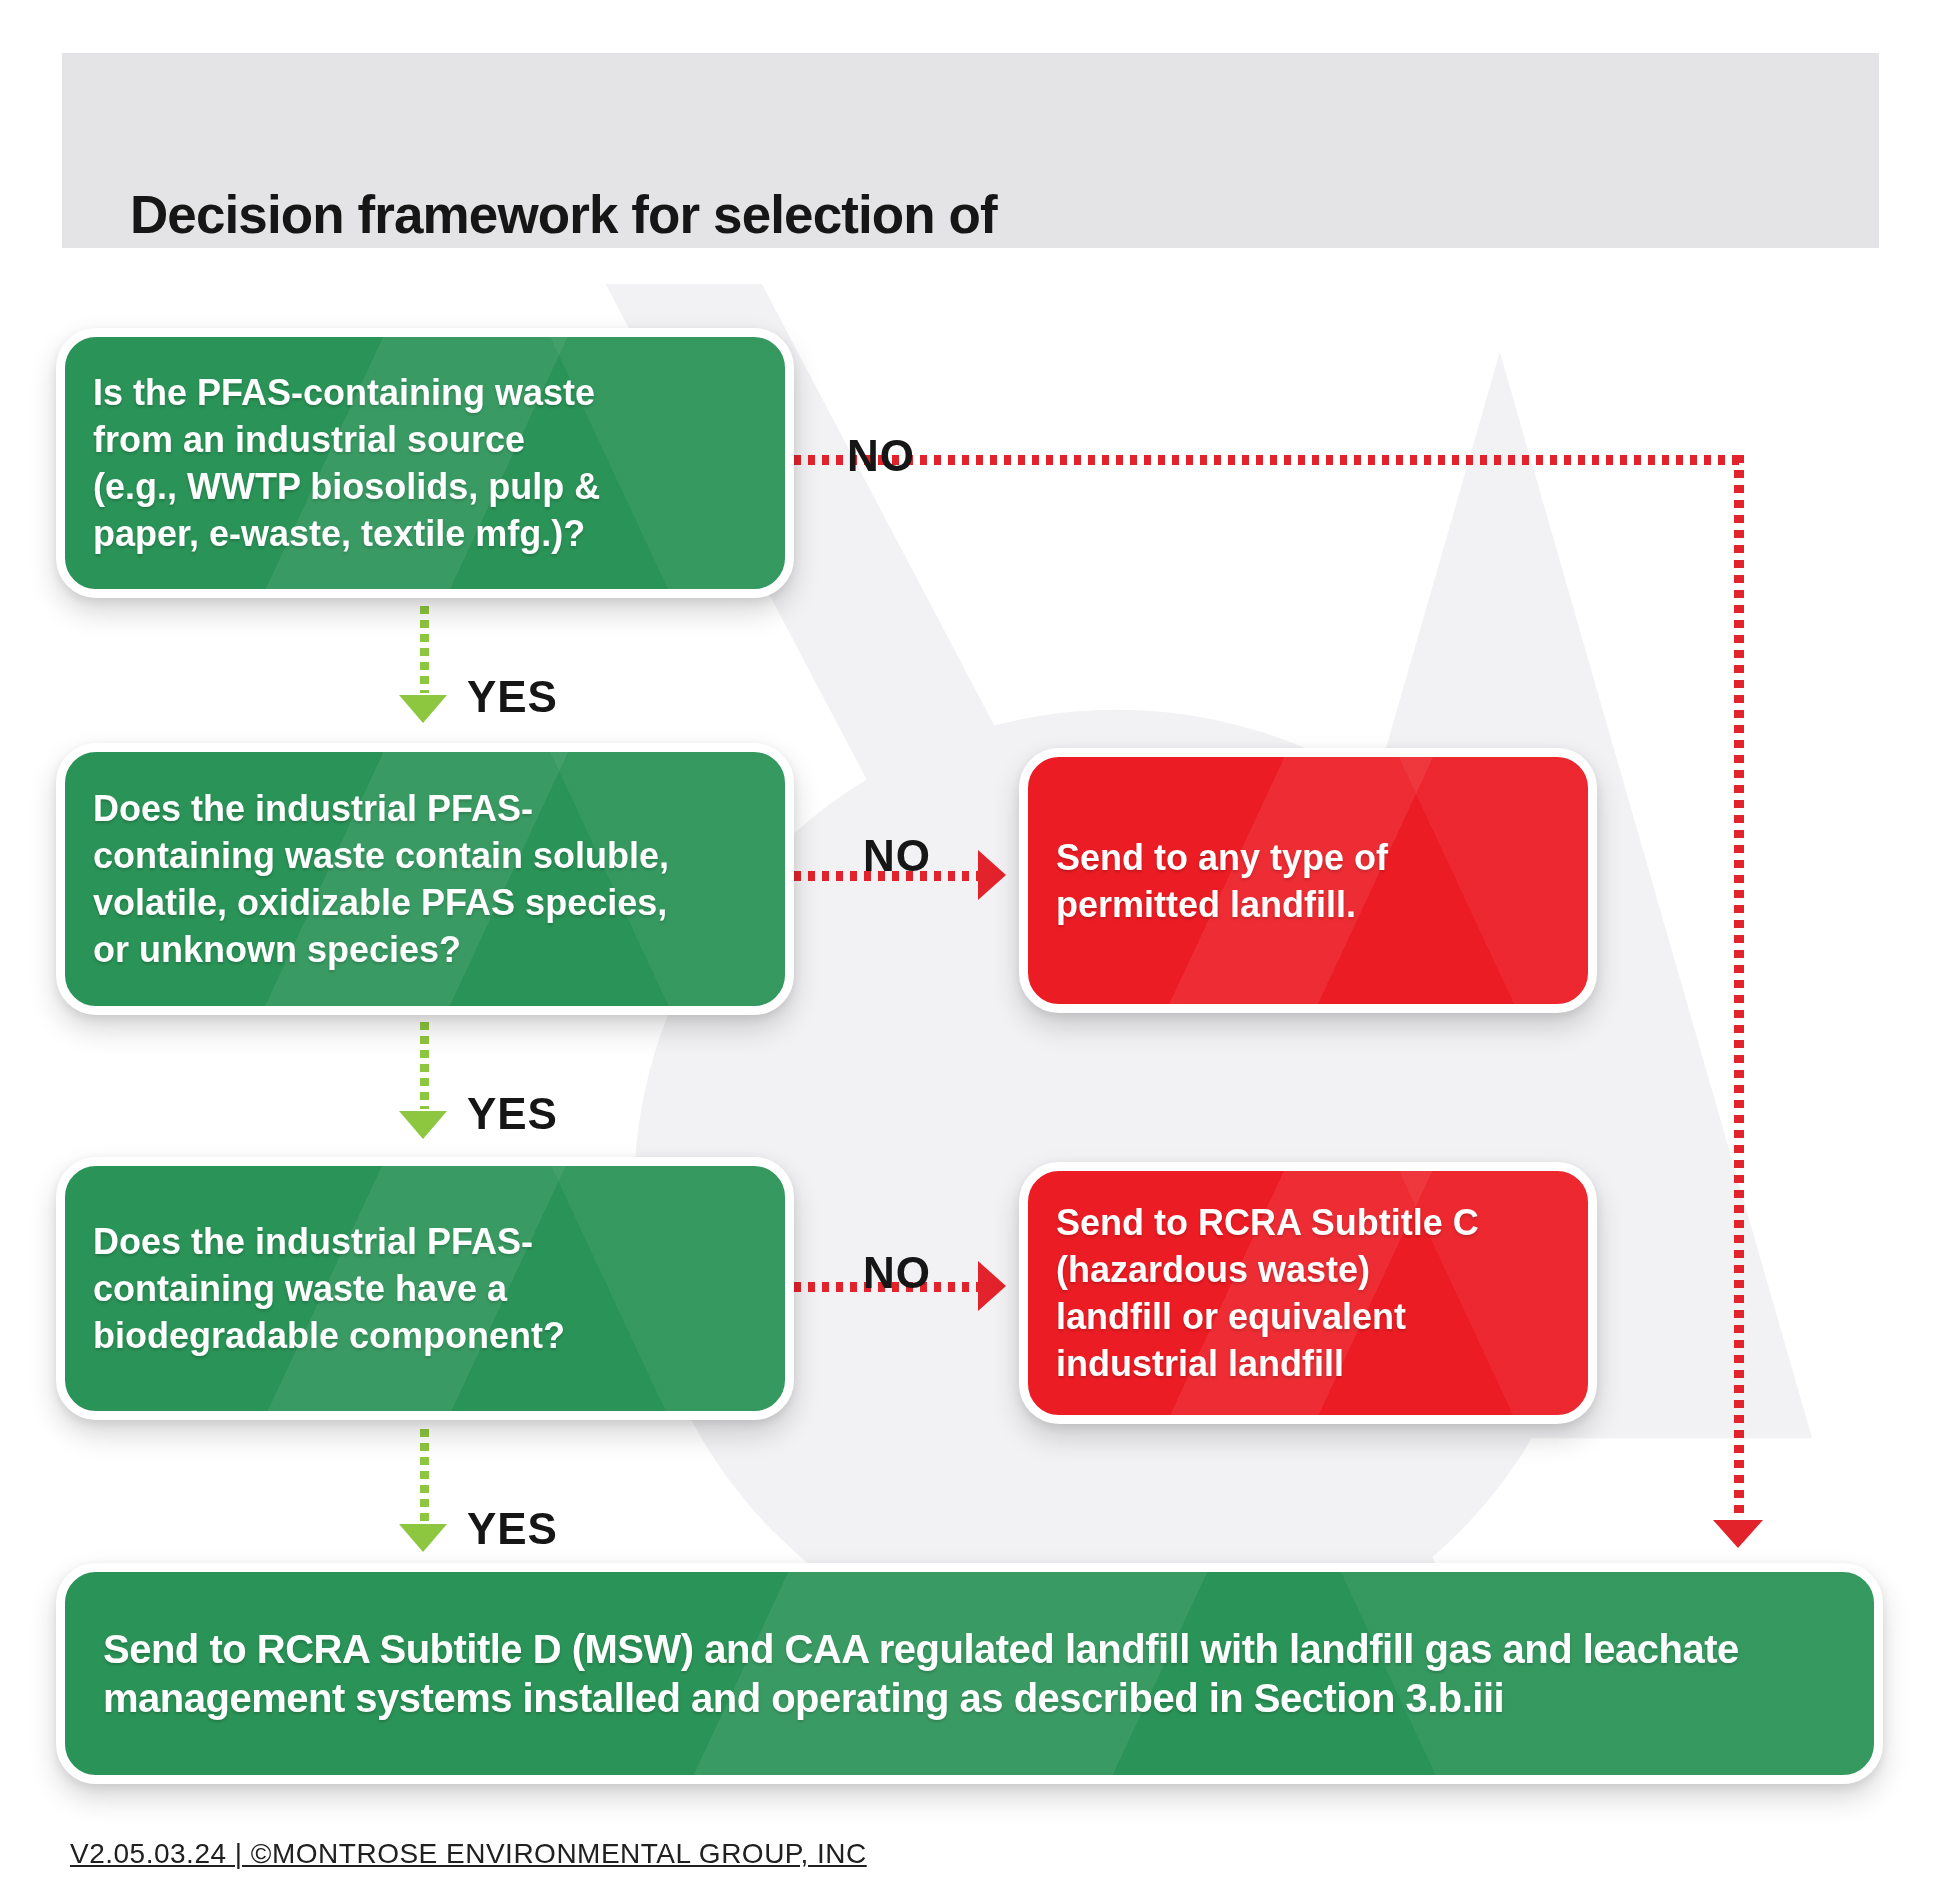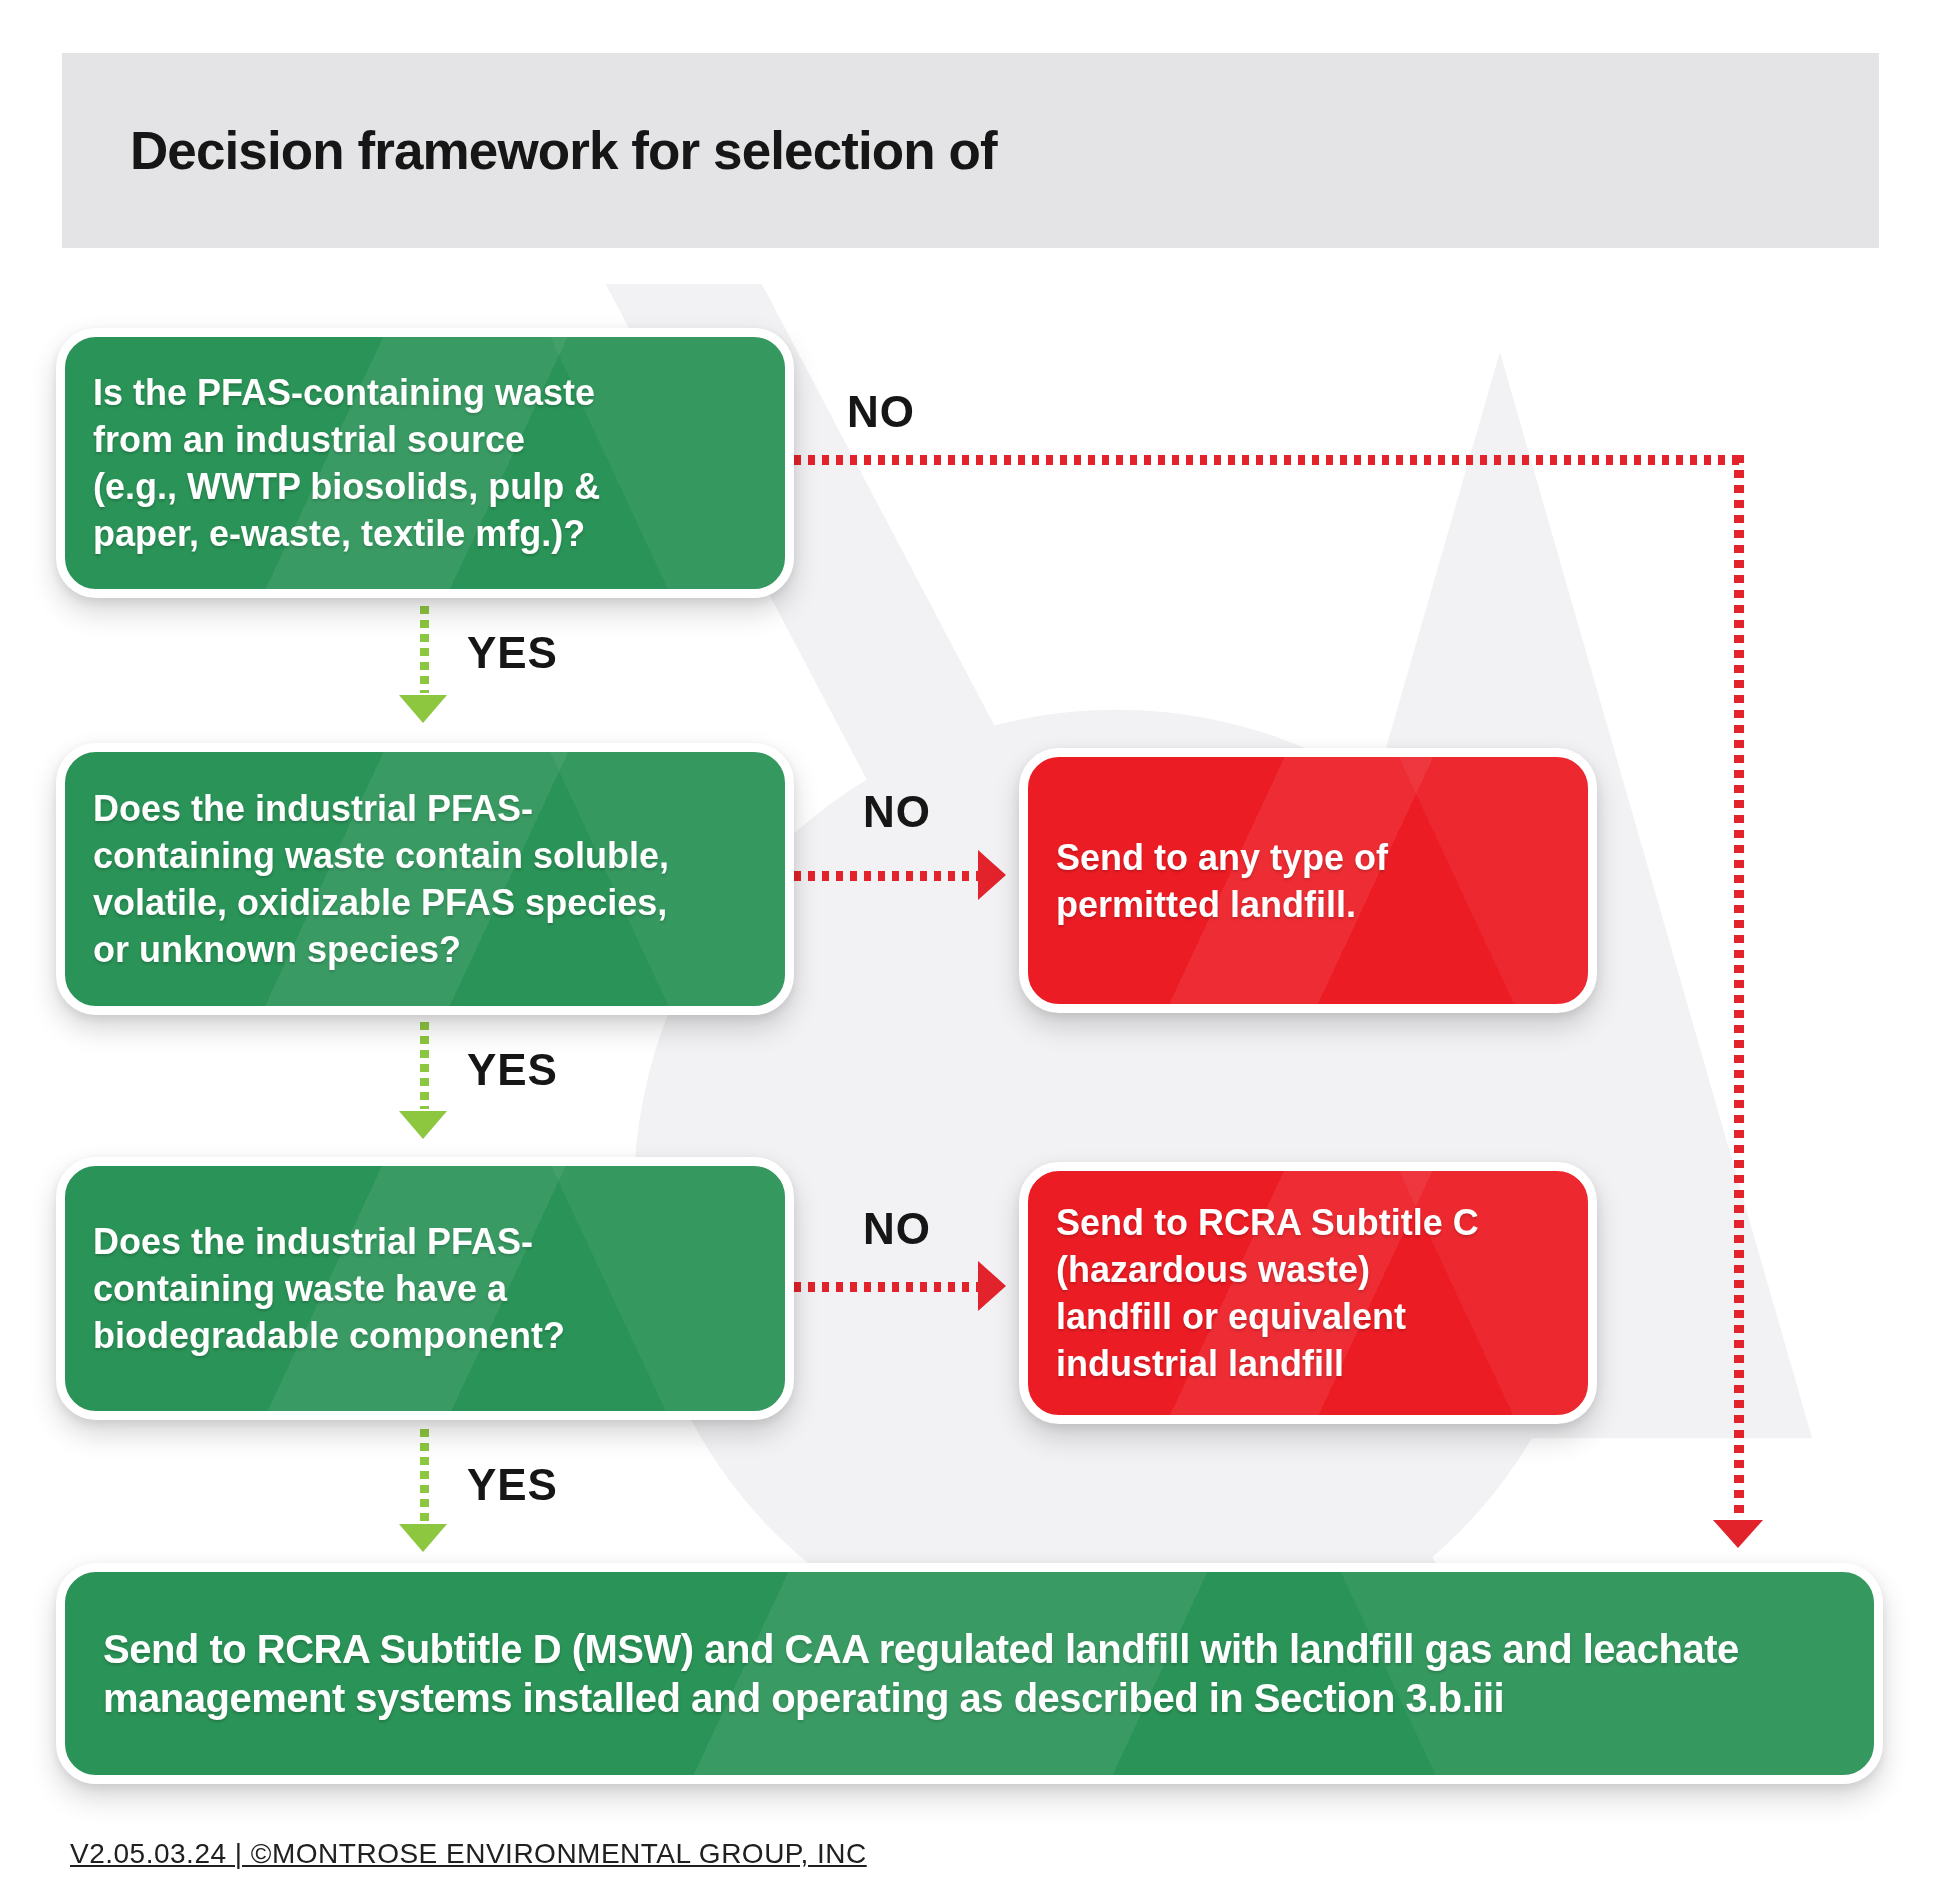--- a/index.html
+++ b/index.html
@@ -8,21 +8,21 @@
     font-family:"Liberation Sans","DejaVu Sans",sans-serif;
   }
   .abs{position:absolute;}
   
   #wm-svg{position:absolute;left:0;top:0;z-index:0;}
   .wm{fill:var(--watermark,#F2F2F4);}
   
   .title-bar{
     left:62px;top:53px;width:1817px;height:195px;
     background:var(--title-bar,#E4E4E6);
-    display:flex;flex-direction:column;justify-content:center;
+    display:flex;flex-direction:column;justify-content:flex-end;
     padding-left:68px;box-sizing:border-box;z-index:2;
   }
   .title-line{
     font-size:53px;font-weight:bold;color:var(--text-dark,#161616);
     line-height:67px;letter-spacing:-0.9px;white-space:nowrap;
   }
   
   .fbox{
     box-sizing:border-box;border:9.5px solid #ffffff;border-radius:40px;
     box-shadow:0 13.2px 28px rgba(0,0,0,0.16),0 3.8px 9.5px rgba(0,0,0,0.08);
@@ -43,21 +43,21 @@
   }
   .qbox{left:56px;width:738px;padding:0 28px;}
   .rbox{left:1019px;width:578px;padding:0 28px;}
   .bbox{
     left:56px;top:1563px;width:1827px;height:221px;padding:0 38px;
   }
   .bbox .line{font-size:40px;line-height:49px;letter-spacing:-0.5px;}
   
   .decision-label{
     font-size:44px;font-weight:bold;color:var(--text-dark,#161616);
-    letter-spacing:0.9px;z-index:2;line-height:44px;
+    letter-spacing:0.9px;z-index:2;line-height:44px;margin-top:44px;
   }
   
   .hdots{height:9.5px;z-index:1;
     background-image:repeating-linear-gradient(90deg,var(--red-line,#E3232B) 0 6.6px,transparent 6.6px 14px);}
   .vdots-red{width:9.5px;z-index:1;
     background-image:repeating-linear-gradient(180deg,var(--red-line,#E3232B) 0 7.6px,transparent 7.6px 15px);}
   .vdots-green{width:8.5px;z-index:1;
     background-image:repeating-linear-gradient(180deg,var(--lime,#8DC63F) 0 7.6px,transparent 7.6px 14px);}
   .head-right-red{width:0;height:0;z-index:1;
     border-top:25.6px solid transparent;border-bottom:25.6px solid transparent;

